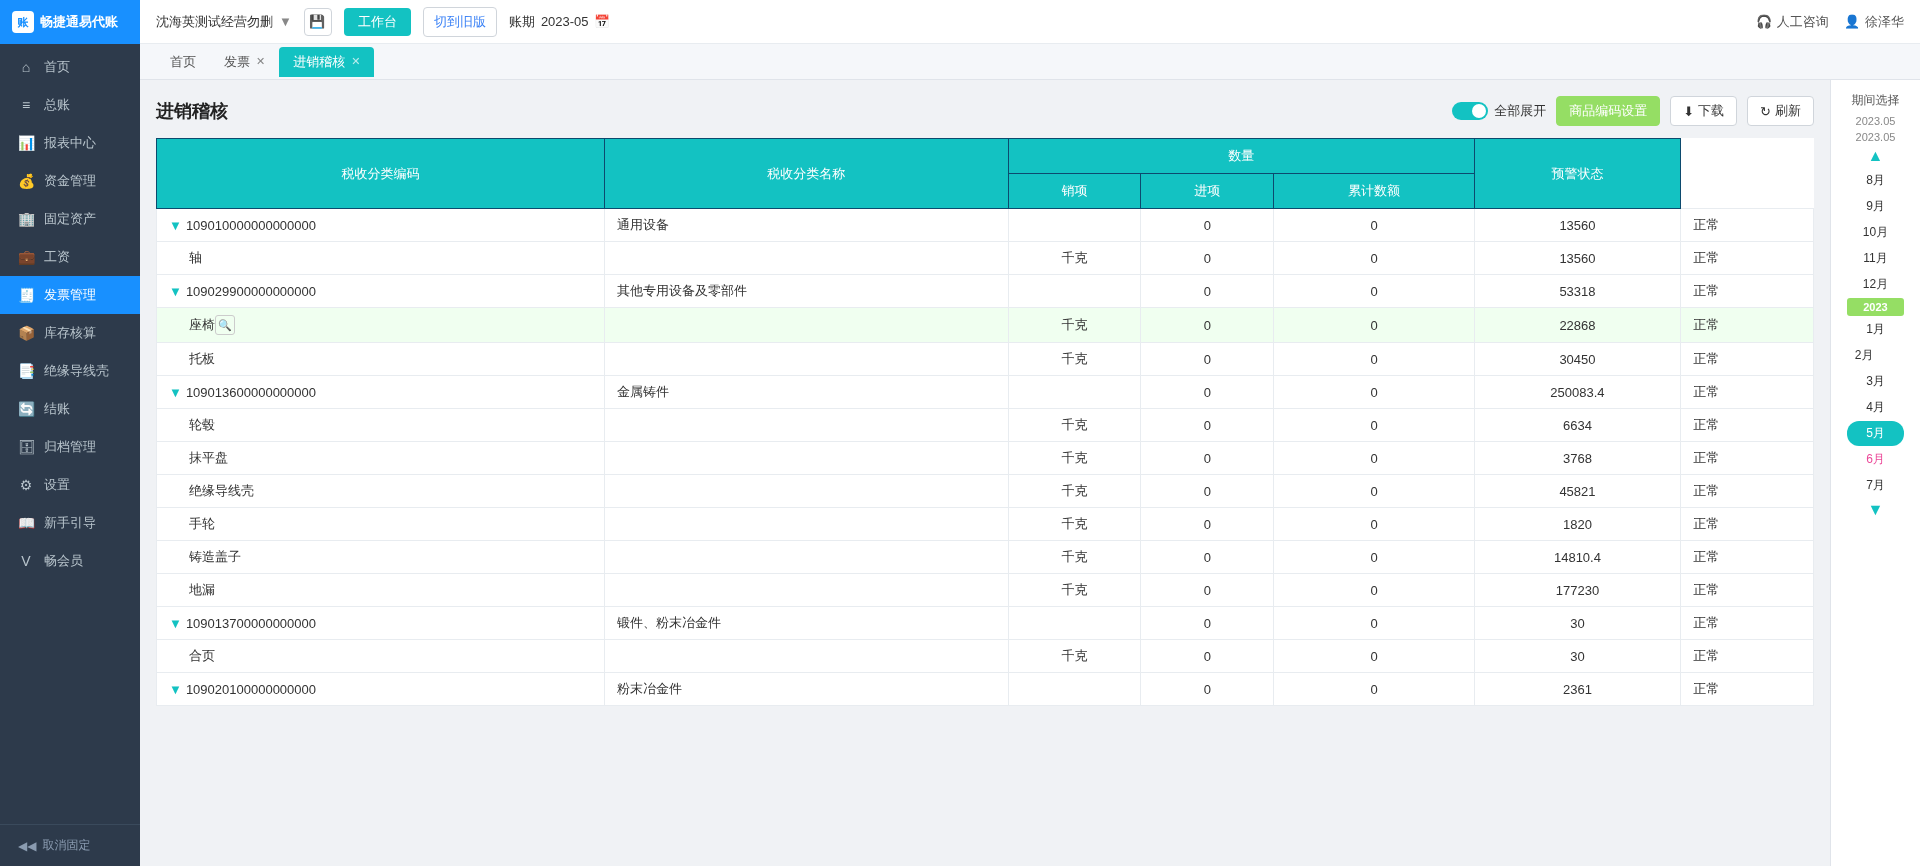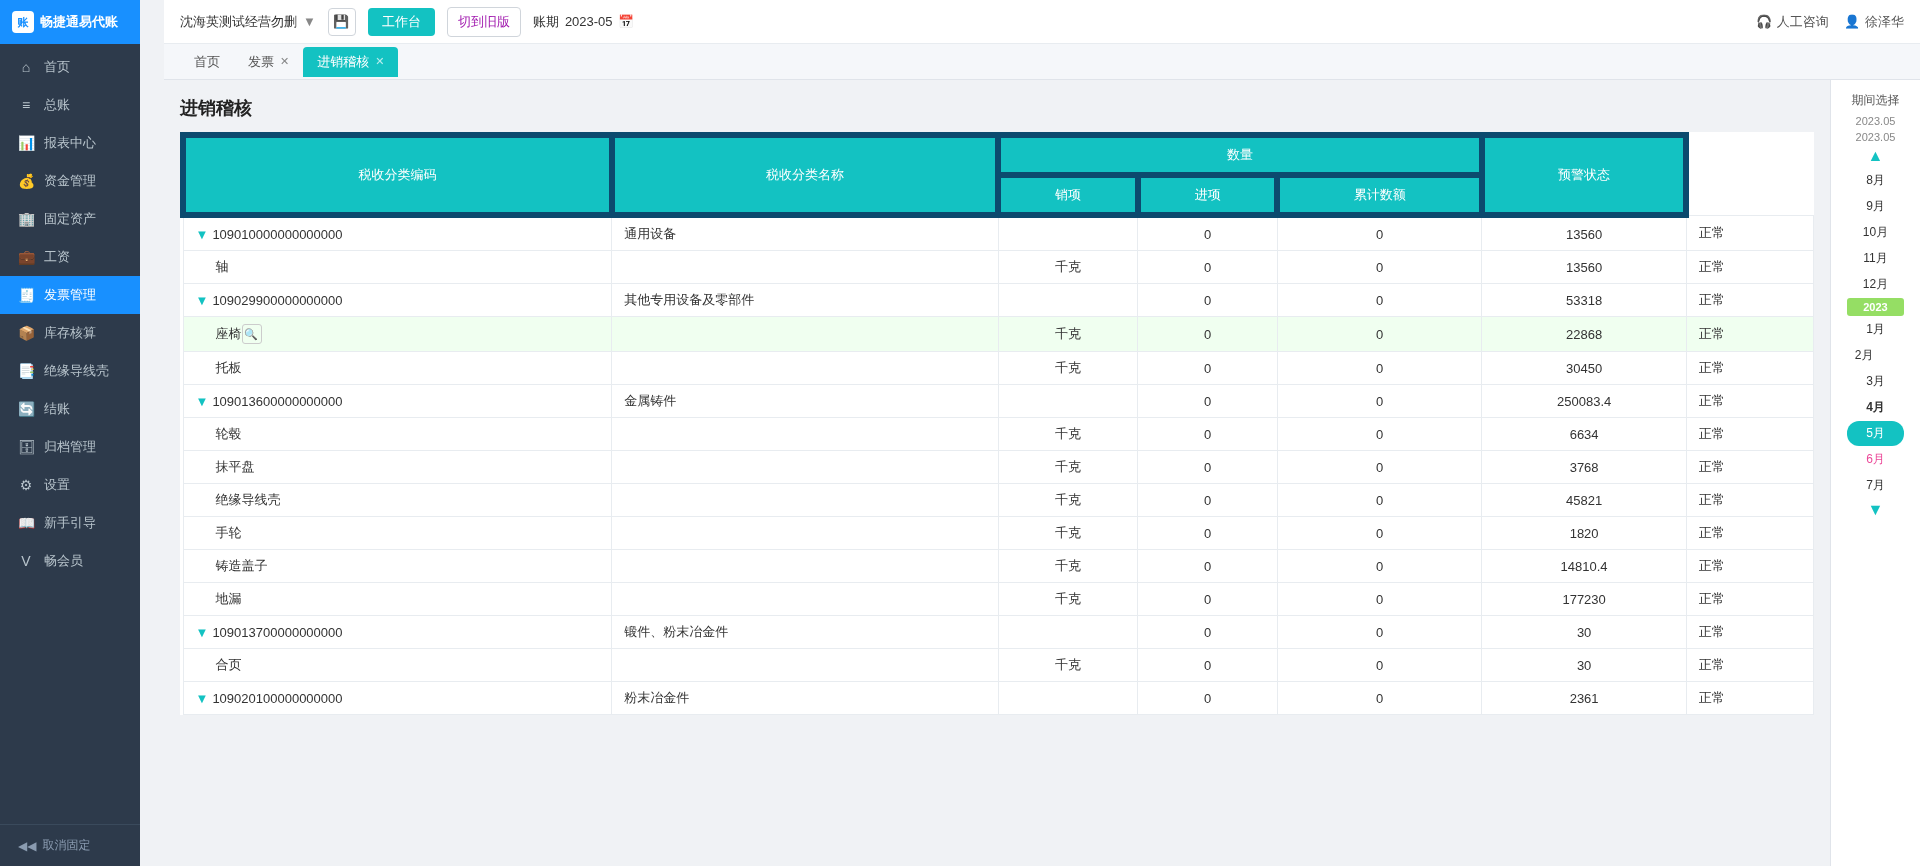--- a/index.html
+++ b/index.html
@@ -58,21 +58,20 @@
       cursor: pointer;
       border-top: 1px solid #3a4a5c;
     }
 
     
     .main {
       flex: 1;
       display: flex;
       flex-direction: column;
       overflow: hidden;
-      padding-left: 24px;
     }
 
     
     .topbar {
       height: 44px;
       background: white;
       display: flex;
       align-items: center;
       padding: 0 16px;
       border-bottom: 1px solid #e8ecf0;
@@ -102,21 +101,21 @@
       color: white;
       border: none;
       border-radius: 4px;
       padding: 5px 14px;
       cursor: pointer;
       font-size: 13px;
     }
     .topbar-switch-btn {
       border: 1px solid #d0d5db;
       background: white;
-      color: #a21caf;
+      color: #3b82f6;
       border-radius: 4px;
       padding: 5px 10px;
       cursor: pointer;
       font-size: 13px;
       text-align: right;
     }
     .topbar-period {
       display: flex;
       align-items: center;
       gap: 6px;
@@ -244,21 +243,21 @@
       border-collapse: collapse;
       background: white;
       font-size: 13px;
     }
     .data-table thead tr th {
       background: #13c2c2;
       color: white;
       padding: 8px 12px;
       text-align: center;
       font-weight: 500;
-      border: 6px solid #0c4a6e;
+      border: 1px solid #0c4a6e;
       white-space: nowrap;
     }
     .data-table tbody tr td {
       padding: 7px 12px;
       border: 1px solid #e8ecf0;
       color: #333;
       white-space: nowrap;
     }
     .data-table tbody tr.highlighted {
       background: #fdba74;
@@ -419,20 +418,35 @@
       <span class="tab-close">✕</span>
     </div>
   </div>
 
   <div class="content">
     <div class="content-wrapper">
       <div class="content-main">
 
         <div class="page-header">
           <h2 class="page-title">进销稽核</h2>
+          <div class="page-actions">
+            <div class="toggle-label">
+              <div class="toggle-switch"></div>
+              <span>全部展开</span>
+            </div>
+            <button class="action-btn primary">商品编码设置</button>
+            <button class="action-btn">
+              <span>⬇</span>
+              <span>下载</span>
+            </button>
+            <button class="action-btn">
+              <span>↻</span>
+              <span>刷新</span>
+            </button>
+          </div>
         </div>
 
         <table class="data-table">
           <thead>
             <tr>
               <th rowspan="2">税收分类编码</th>
               <th rowspan="2">税收分类名称</th>
               <th colspan="3">数量</th>
               <th rowspan="2">预警状态</th>
             </tr>
@@ -593,21 +607,21 @@
         <div id="period-list">
           <div style="padding: 4px 8px; margin: 1px 4px; text-align: center; cursor: pointer; font-size: 12px; color: rgb(51, 51, 51); border-radius: 3px;">8月</div>
           <div style="padding: 4px 8px; margin: 1px 4px; text-align: center; cursor: pointer; font-size: 12px; color: rgb(51, 51, 51); border-radius: 3px;">9月</div>
           <div style="padding: 4px 8px; margin: 1px 4px; text-align: center; cursor: pointer; font-size: 12px; color: rgb(51, 51, 51); border-radius: 3px;">10月</div>
           <div style="padding: 4px 8px; margin: 1px 4px; text-align: center; cursor: pointer; font-size: 12px; color: rgb(51, 51, 51); border-radius: 3px;">11月</div>
           <div style="padding: 4px 8px; margin: 1px 12px; text-align: center; cursor: pointer; font-size: 12px; color: rgb(51, 51, 51); border-radius: 3px;">12月</div>
           <div style="background: rgb(149, 222, 100); color: white; border-radius: 3px; font-weight: bold; font-size: 11px; padding: 3px 8px; margin: 1px 4px; text-align: center; cursor: pointer;">2023</div>
           <div style="padding: 4px 8px; margin: 1px 4px; text-align: center; cursor: pointer; font-size: 12px; color: rgb(51, 51, 51); border-radius: 3px;">1月</div>
           <div style="padding: 4px 8px; margin: 1px 4px; cursor: pointer; font-size: 12px; color: rgb(51, 51, 51); border-radius: 3px;">2月</div>
           <div style="padding: 4px 8px; margin: 1px 4px; text-align: center; cursor: pointer; font-size: 12px; color: rgb(51, 51, 51); border-radius: 3px;">3月</div>
-          <div style="padding: 4px 8px; margin: 1px 4px; text-align: center; cursor: pointer; font-size: 12px; color: rgb(51, 51, 51); border-radius: 3px; font-weight: bold;">4月</div>
+          <div style="padding: 4px 8px; margin: 1px 4px; text-align: center; cursor: pointer; font-size: 12px; color: rgb(51, 51, 51); border-radius: 3px;">4月</div>
           <div style="background: rgb(19, 194, 194); color: white; border-radius: 12px; padding: 4px 8px; margin: 1px 4px; text-align: center; cursor: pointer; font-size: 12px;">5月</div>
           <div style="padding: 4px 8px; margin: 1px 4px; text-align: center; cursor: pointer; font-size: 12px; color: #ec4899; border-radius: 3px;">6月</div>
           <div style="padding: 4px 8px; margin: 1px 4px; text-align: center; cursor: pointer; font-size: 12px; color: rgb(51, 51, 51); border-radius: 3px;">7月</div>
         </div>
     <div style="text-align: center; color: rgb(19, 194, 194); cursor: pointer; font-size: 16px; padding: 2px;">▼</div>
       </div>
   </div>
 </div>
 
 </body></html>

